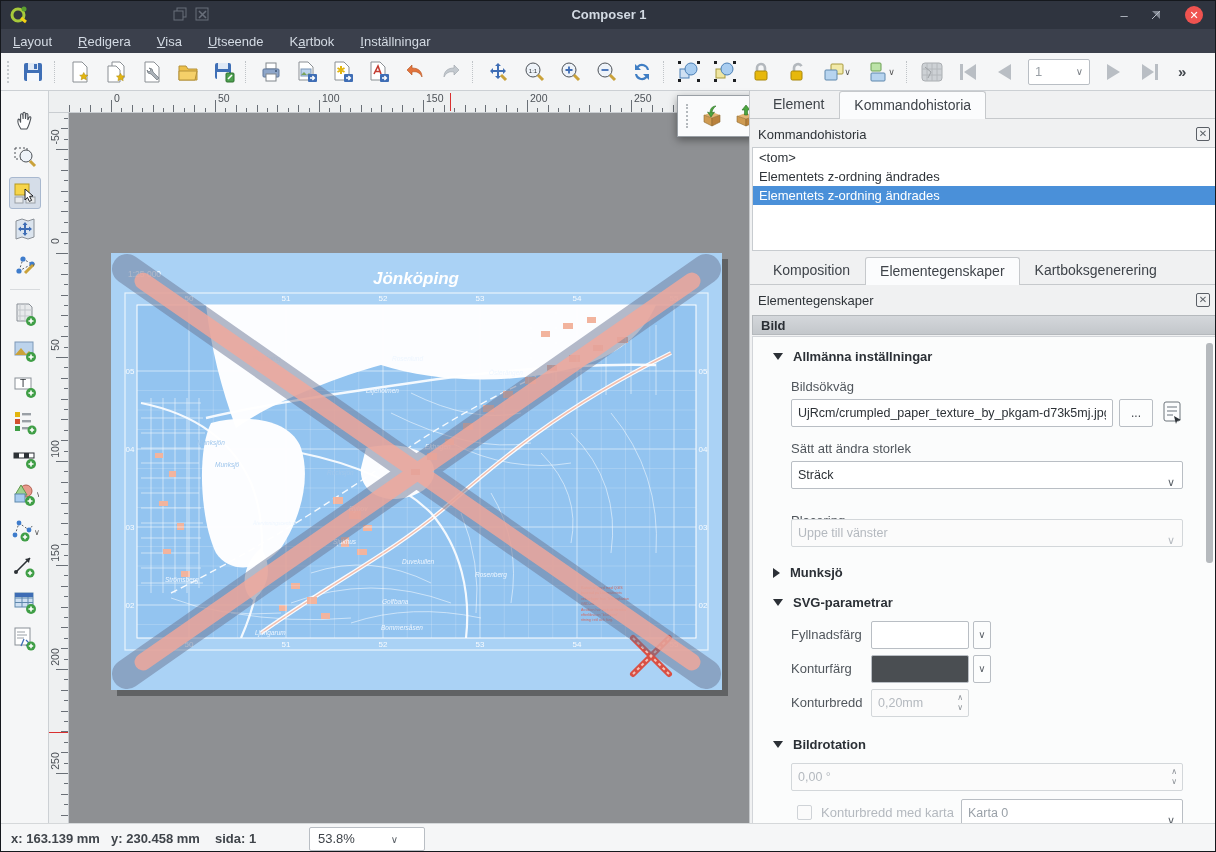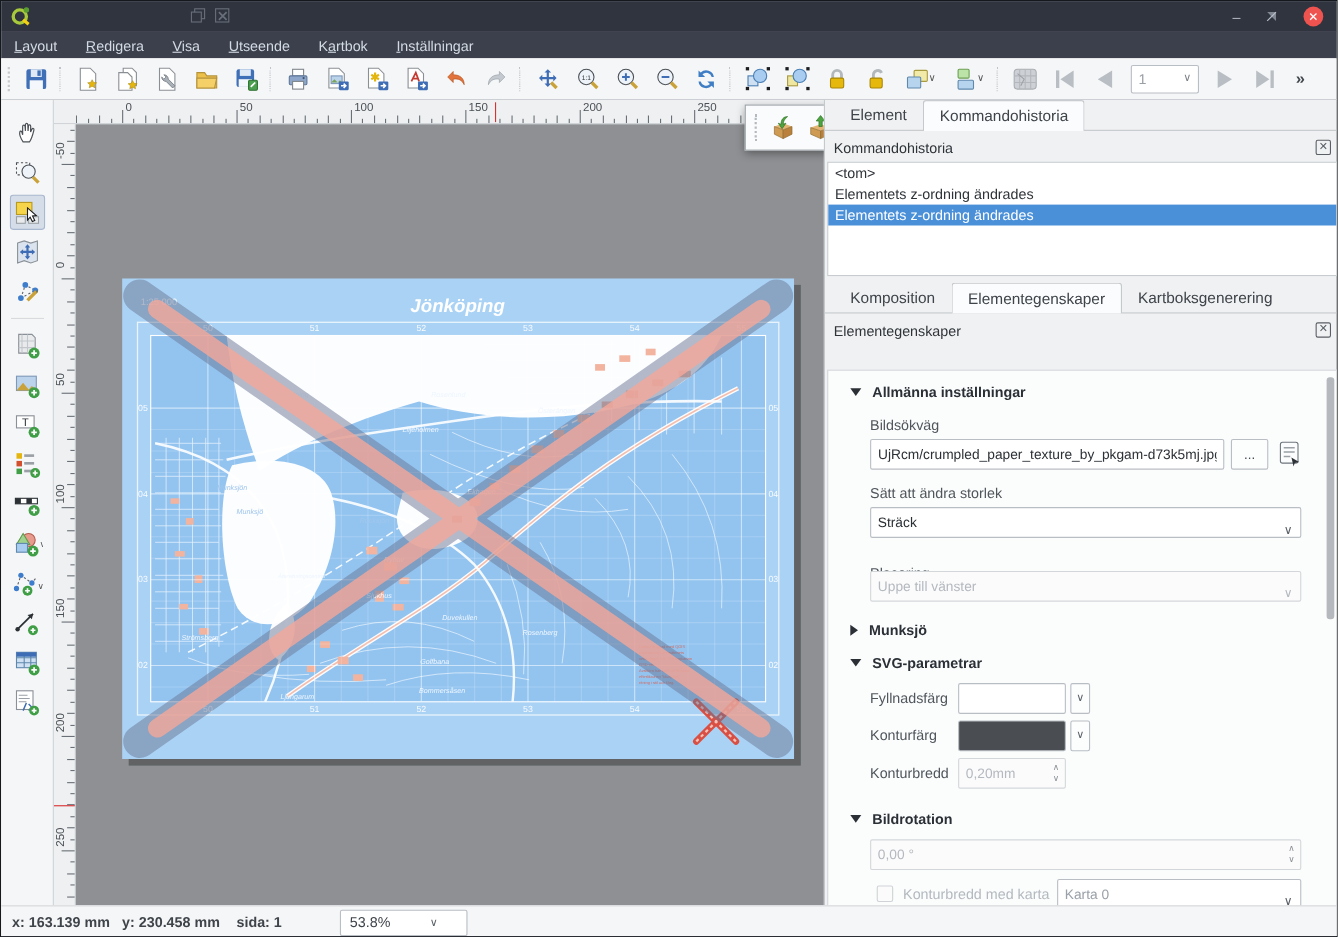--- a/index.html
+++ b/index.html
@@ -91,20 +91,21 @@
       <circle cx="15" cy="4" r="2.5" fill="#5a9e2f"></circle>
     </svg>
     <svg class="mdi-ico" style="left:172px">
         <rect x="4" y="1" width="9" height="9" fill="none" stroke="#aeb6c2"></rect>
         <rect x="1" y="4" width="9" height="9" fill="#2f343f" stroke="#aeb6c2"></rect>
       </svg>
     <svg class="mdi-ico" style="left:194px">
         <rect x="1" y="1" width="12" height="12" fill="none" stroke="#aeb6c2"></rect>
         <path d="M4 4l7 7M11 4l-7 7" stroke="#aeb6c2" stroke-width="1.6"></path>
       </svg>
+    <div class="title">Composer 1</div>
     <div class="winctl" style="right:84px">–</div>
     <div class="winctl" style="right:52px">
       <svg width="12" height="12">
           <path d="M2 10L10 2" stroke="#b9bfc9"></path>
           <path d="M2 2h8v8z" fill="#b9bfc9" opacity=".6"></path>
         </svg>
     </div>
     <div class="winctl closebtn" style="right:14px">✕</div>
   </div>
 
@@ -837,20 +838,21 @@
 
     <div class="tabbar" style="top:166px">
       <div class="tab">Komposition</div>
       <div class="tab active">Elementegenskaper</div>
       <div class="tab">Kartboksgenerering</div>
     </div>
     <div class="phead" style="top:198px">
       <span>Elementegenskaper</span>
       <span class="pclose">✕</span>
     </div>
+    <div class="bildbar" style="top:224px">Bild</div>
 
     <div class="propbody" style="top:245px;height:600px">
 
       <div class="sechead" style="left:20px;top:12px">
         <span class="tri down"></span>
         <span>Allmänna inställningar</span>
       </div>
       <div class="plabel" style="left:38px;top:42px">Bildsökväg</div>
       <input class="pinput" style="left: 38px; top: 62px; width: 322px;" value="UjRcm/crumpled_paper_texture_by_pkgam-d73k5mj.jpg">
       <div class="btn3dot" style="left:366px;top:62px">...</div>

